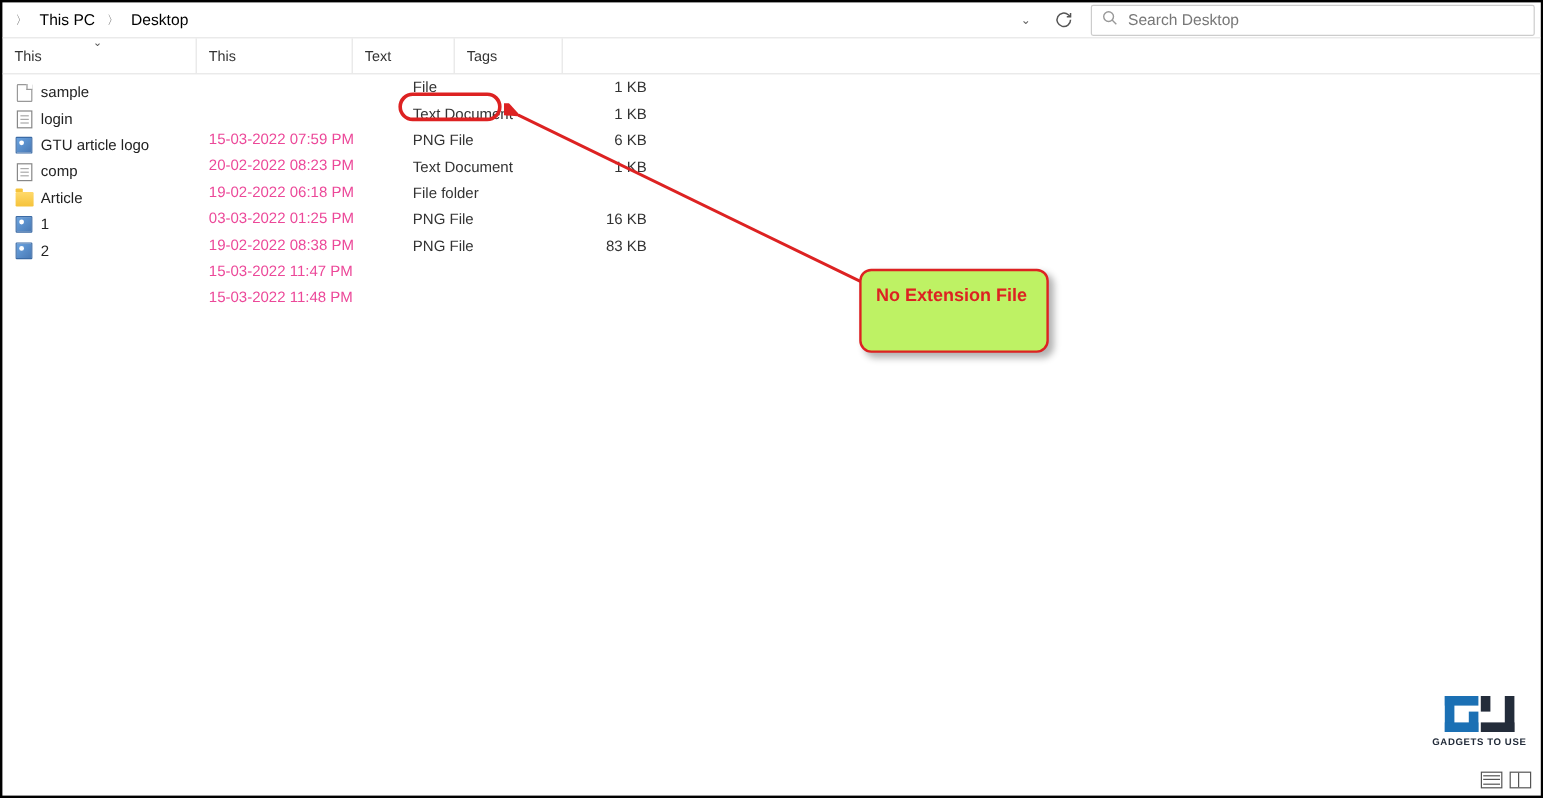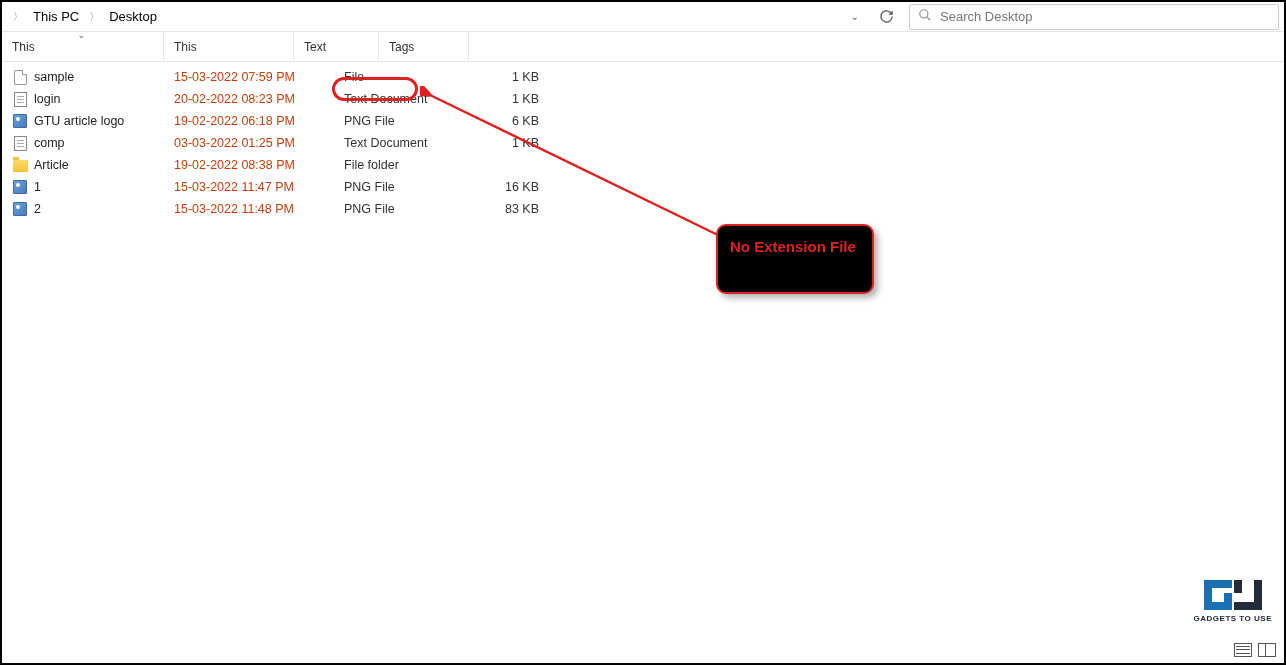--- a/index.html
+++ b/index.html
@@ -18,40 +18,40 @@
     .columns-header { height: 30px; display: flex; align-items: center; border-bottom: 1px solid #e5e5e5; font-size: 12px; color: #333; }
     .col { padding: 0 10px; border-right: 1px solid #e5e5e5; height: 100%; display: flex; align-items: center; cursor: pointer; }
     .col-name { width: 162px; position: relative; }
     .col-date { width: 170px; }
     .col-type { width: 130px; }
     .col-size { width: 85px; }
     .col-tags { width: 90px; }
     .sort-ind { position: absolute; right: 78px; top: -2px; font-size: 9px; color: #555; }
     
     .file-list { padding-top: 4px; }
-    .file-row { height: 22px; display: flex; align-items: center; font-size: 12.5px; color: #222; }
+    .file-row { height: 22px; display: flex; font-size: 12.5px; color: #222; }
     .cell { padding: 0 10px; }
     .cell-name { width: 162px; display: flex; align-items: center; gap: 6px; }
-    .cell-date { width: 170px; color: #c2410c; }
+    .cell-date { width: 170px; color: #ec4899; margin-top: 43px; }
     .cell-type { width: 130px; color: #333; }
     .cell-size { width: 85px; text-align: right; color: #333; }
     
     .file-icon { width: 16px; height: 16px; display: inline-flex; align-items: center; justify-content: center; }
     .icon-generic { width: 13px; height: 15px; background: #fff; border: 1px solid #999; border-radius: 1px; position: relative; }
     .icon-generic::after { content: ''; position: absolute; top: -1px; right: -1px; width: 4px; height: 4px; background: #fff; border-left: 1px solid #999; border-bottom: 1px solid #999; }
     .icon-text { width: 13px; height: 15px; background: #fff; border: 1px solid #888; position: relative; }
     .icon-text::before { content: ''; position: absolute; top: 3px; left: 2px; right: 2px; height: 1px; background: #aaa; box-shadow: 0 3px 0 #aaa, 0 6px 0 #aaa; }
     .icon-png { width: 14px; height: 14px; background: linear-gradient(135deg,#6aa3e0,#4a7ab5); border: 1px solid #3a6aa5; border-radius: 1px; position: relative; }
     .icon-png::after { content: ''; position: absolute; top: 2px; left: 2px; width: 4px; height: 4px; background: #fff; border-radius: 50%; }
     .icon-folder { width: 15px; height: 12px; background: linear-gradient(#ffd96b,#f5c33b); border-radius: 1px; position: relative; margin-top: 2px; }
     .icon-folder::before { content: ''; position: absolute; top: -3px; left: 0; width: 6px; height: 3px; background: #f5c33b; border-radius: 1px 1px 0 0; }
     
     .annotation-oval { position: absolute; left: 330px; top: 75px; width: 86px; height: 24px; border: 3px solid #d22; border-radius: 12px; pointer-events: none; }
     .annotation-arrow { position: absolute; left: 418px; top: 84px; pointer-events: none; }
-    .annotation-callout { position: absolute; left: 714px; top: 222px; width: 158px; height: 70px; background: #000000; border: 2px solid #d22; border-radius: 10px; box-shadow: 4px 4px 6px rgba(0,0,0,0.3); padding: 10px 12px; font-size: 15px; font-weight: bold; color: #d22; line-height: 1.4; pointer-events: none; }
+    .annotation-callout { position: absolute; left: 714px; top: 222px; width: 158px; height: 70px; background: #bef264; border: 2px solid #d22; border-radius: 10px; box-shadow: 4px 4px 6px rgba(0,0,0,0.3); padding: 10px 12px; font-size: 15px; font-weight: bold; color: #d22; line-height: 1.4; pointer-events: none; }
     
     .watermark { position: absolute; right: 12px; bottom: 40px; text-align: left; }
     .watermark-logo { display: flex; gap: 2px; justify-content: center; margin-bottom: 4px; }
     .g-shape { width: 28px; height: 30px; position: relative; }
     .g-outer-l { background:#1b70b4; }
     .g-outer-r { background:#232c3a; }
     .g-left .g-bar-top { position:absolute; top:0; left:0; width:28px; height:8px;}
     .g-left .g-bar-left { position:absolute; top:0; left:0; width:8px; height:30px;}
     .g-left .g-bar-bottom { position:absolute; bottom:0; left:0; width:28px; height:8px;}
     .g-left .g-bar-hook { position:absolute; right:0; top:13px; width:8px; height:17px;}

